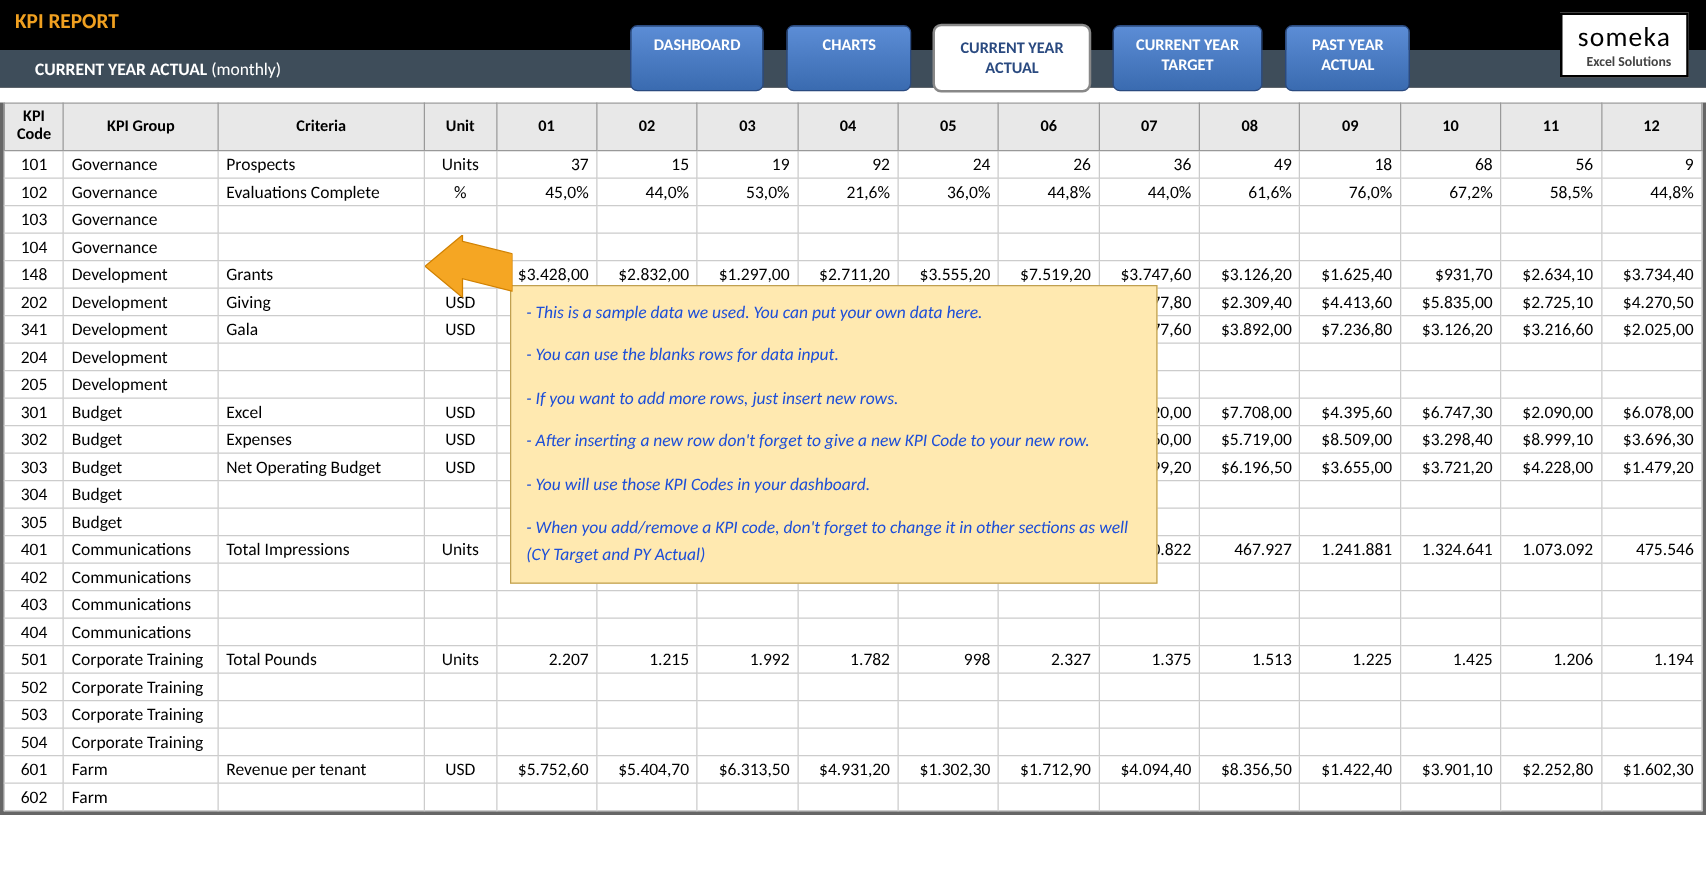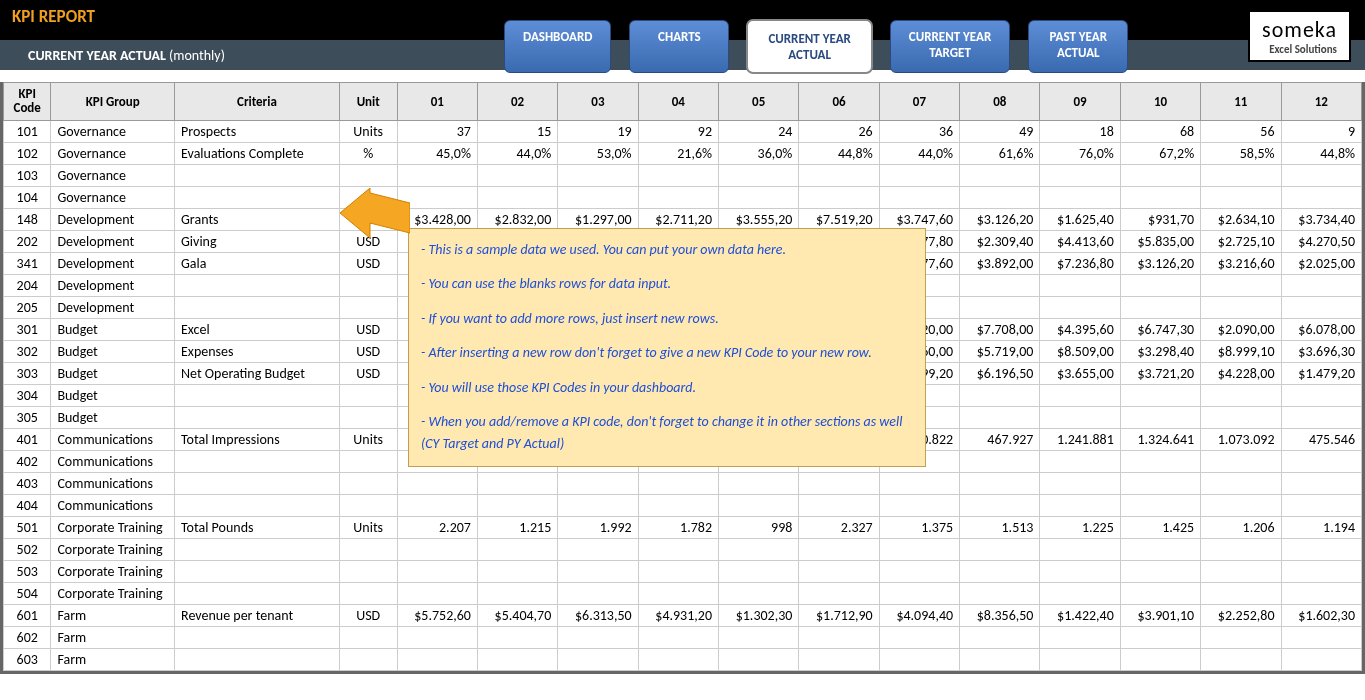--- a/index.html
+++ b/index.html
@@ -501,38 +501,20 @@
           <td class="r"></td>
           <td class="r"></td>
           <td class="r"></td>
           <td class="r"></td>
           <td class="r"></td>
           <td class="r"></td>
           <td class="r"></td>
           <td class="r"></td>
           <td class="r"></td>
         </tr>
-        <tr>
-          <td class="c">603</td>
-          <td class="l">Farm</td>
-          <td class="l"></td>
-          <td class="c"></td>
-          <td class="r"></td>
-          <td class="r"></td>
-          <td class="r"></td>
-          <td class="r"></td>
-          <td class="r"></td>
-          <td class="r"></td>
-          <td class="r"></td>
-          <td class="r"></td>
-          <td class="r"></td>
-          <td class="r"></td>
-          <td class="r"></td>
-          <td class="r"></td>
-        </tr>
       </tbody>
 </table>
 </div>
 
 <div class="arrow">
   <svg width="70" height="50" viewBox="0 0 70 50">
     <polygon points="70,15 30,5 30,0 0,25 30,50 30,35 70,45" fill="#f5a623" stroke="#d08000" stroke-width="1"></polygon>
   </svg>
 </div>
 

